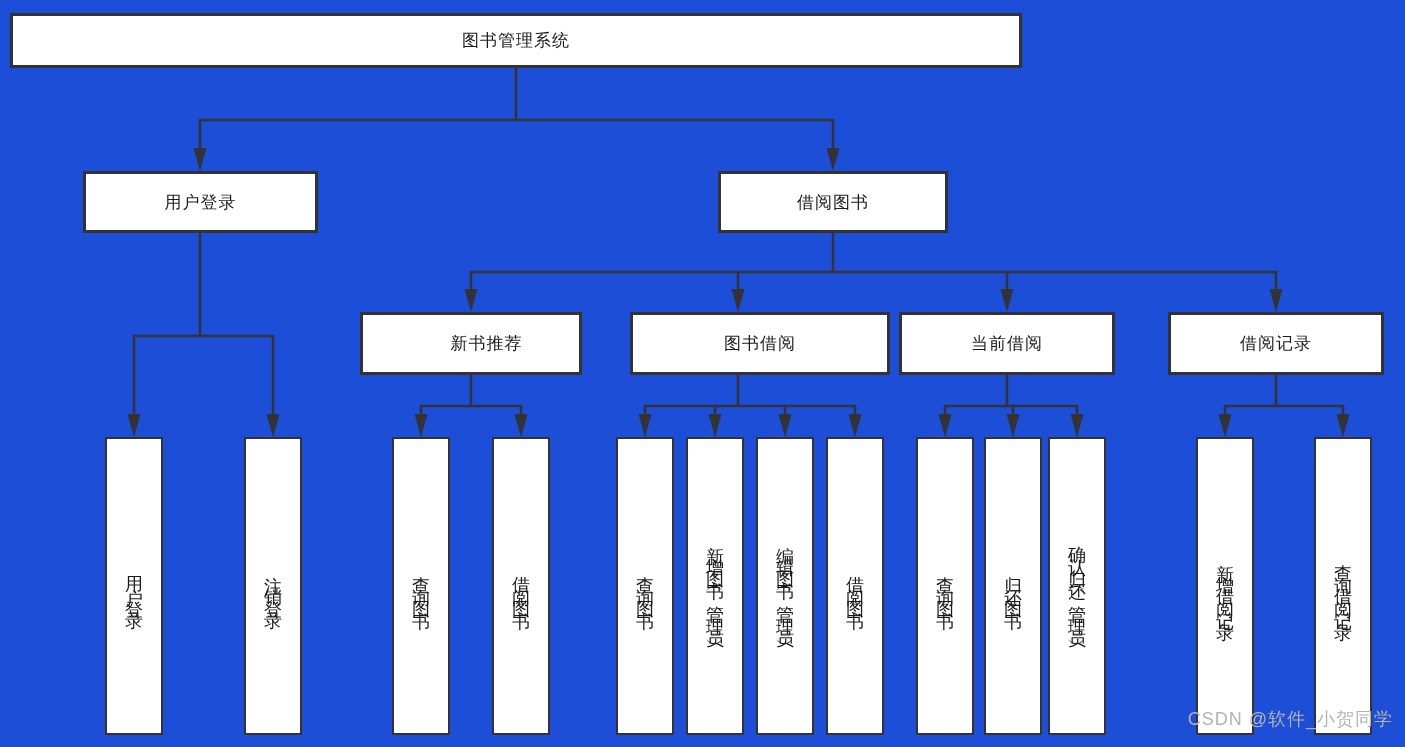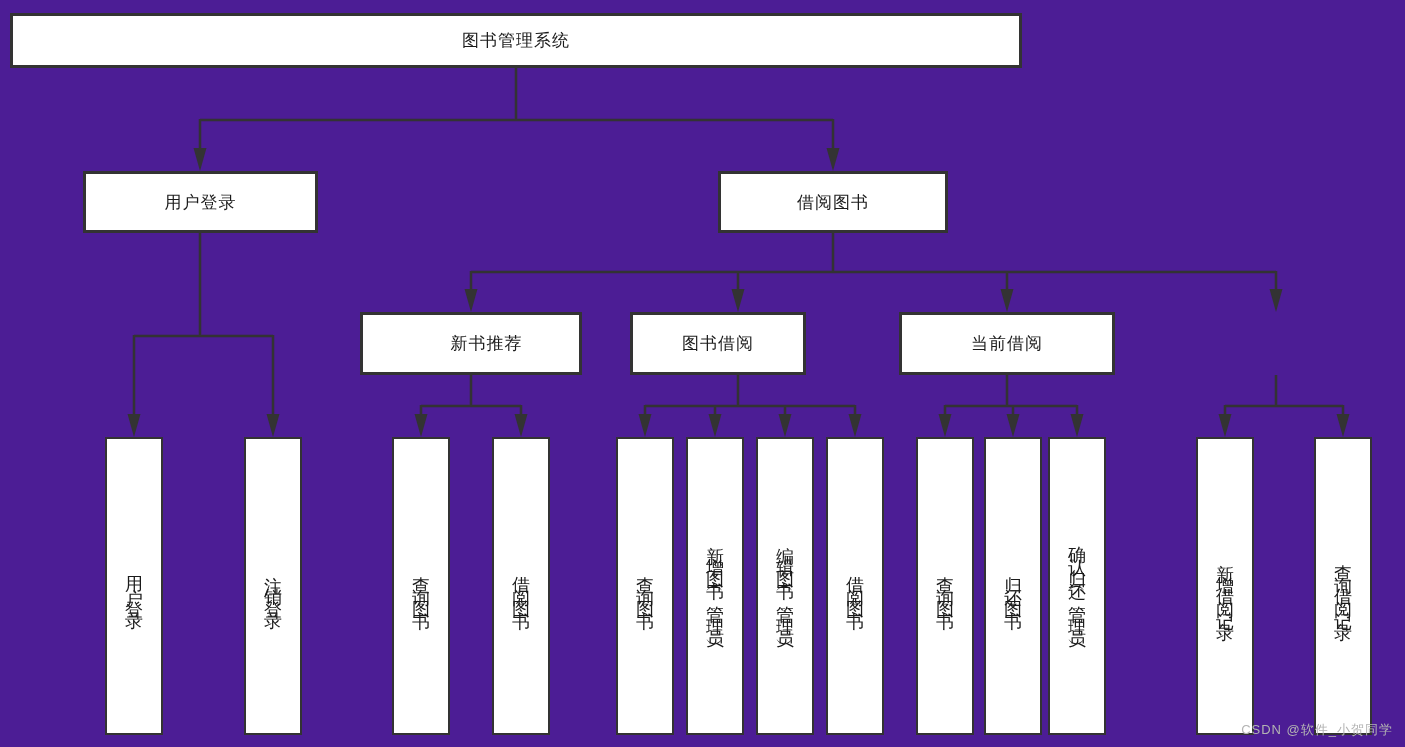--- a/index.html
+++ b/index.html
@@ -1,19 +1,19 @@
 <!DOCTYPE html>
 <html><head>
 <meta charset="utf-8">
 <style>
   html,body{margin:0;padding:0;background:#ffffff;}
   .canvas{
     position:relative;
     width:1405px;height:747px;
-    background:#4c1d95;
+    background:#1d4ed8;
     font-family:"Liberation Sans", sans-serif;
     overflow:hidden;
   }
   .connectors{position:absolute;left:0;top:0;}
   .node{
     position:absolute;
     box-sizing:border-box;
     background:#ffffff;
     border:3px solid #333333;
     color:#1a1a1a;
@@ -31,22 +31,22 @@
     top:437px;width:58px;height:298px;
     border-width:2px;
     writing-mode:vertical-rl;
     text-orientation:mixed;
     font-size:18px;
     letter-spacing:12px;
     white-space:normal;
   }
   .watermark{
     position:absolute;
-    right:12px;bottom:8px;
-    font-size:13px;
+    right:12px;bottom:16px;
+    font-size:18px;
     color:#b3b3b3;
     letter-spacing:1px;
     z-index:5;
   }
 </style>
 </head>
 <body>
 
 <div class="canvas">
 
@@ -89,22 +89,23 @@
       <polygon points="1336.5,414 1349.5,414 1343,437"></polygon>
     </g>
   </svg>
 
   <div class="node root">图书管理系统</div>
 
   <div class="node lvl2" style="left:83px;width:235px;">用户登录</div>
   <div class="node lvl2" style="left:718px;width:230px;">借阅图书</div>
 
   <div class="node lvl3" style="left:360px;width:222px;padding-left:31px;">新书推荐</div>
-  <div class="node lvl3" style="left:630px;width:176px;">图书借阅</div>
+  <div class="node lvl3" style="left:630px;width:260px;">图书借阅</div>
   <div class="node lvl3" style="left:899px;width:216px;">当前借阅</div>
+  <div class="node lvl3" style="left:1168px;width:216px;">借阅记录</div>
 
   <div class="node leaf" style="left:105px;">用户登录</div>
   <div class="node leaf" style="left:244px;">注销登录</div>
 
   <div class="node leaf" style="left:392px;">查询图书</div>
   <div class="node leaf" style="left:492px;">借阅图书</div>
 
   <div class="node leaf" style="left:616px;">查询图书</div>
   <div class="node leaf" style="left:686px;">新增图书（管理员）</div>
   <div class="node leaf" style="left:756px;">编辑图书（管理员）</div>

